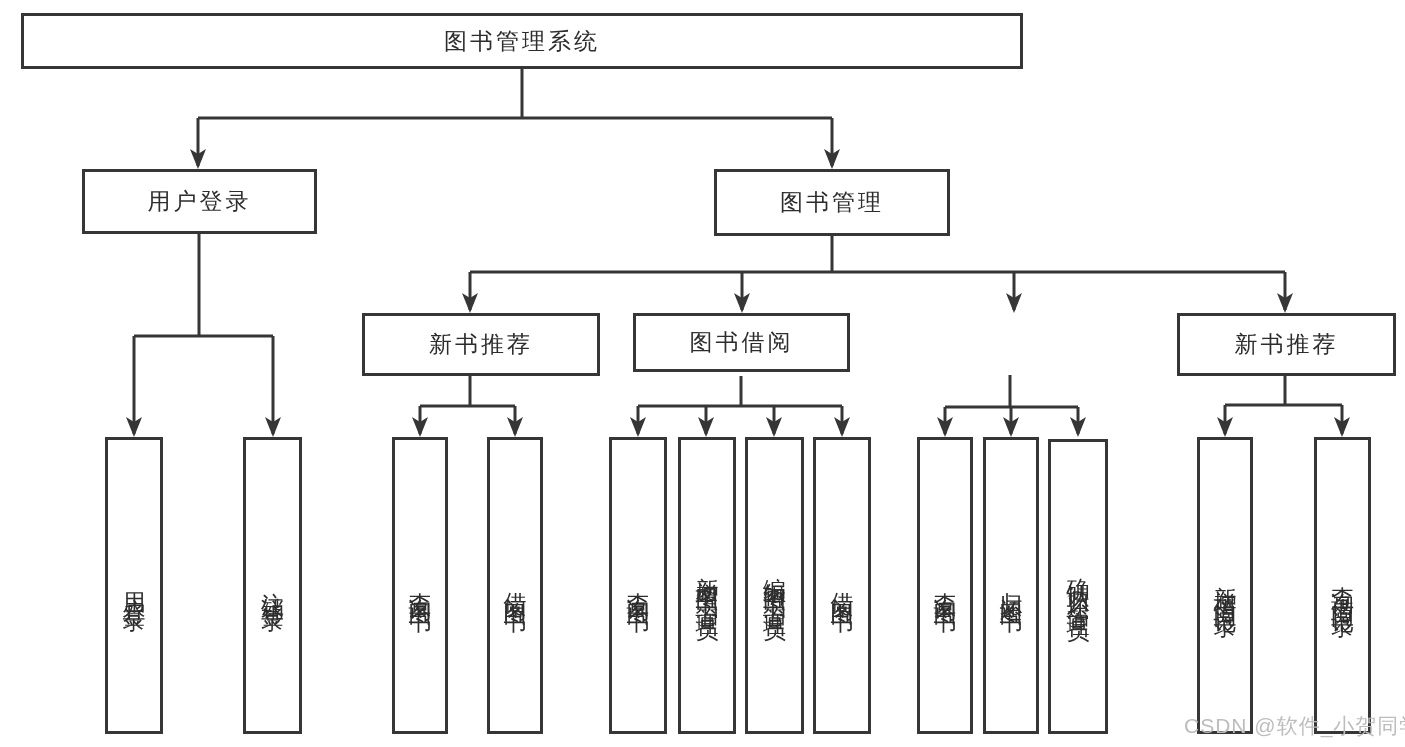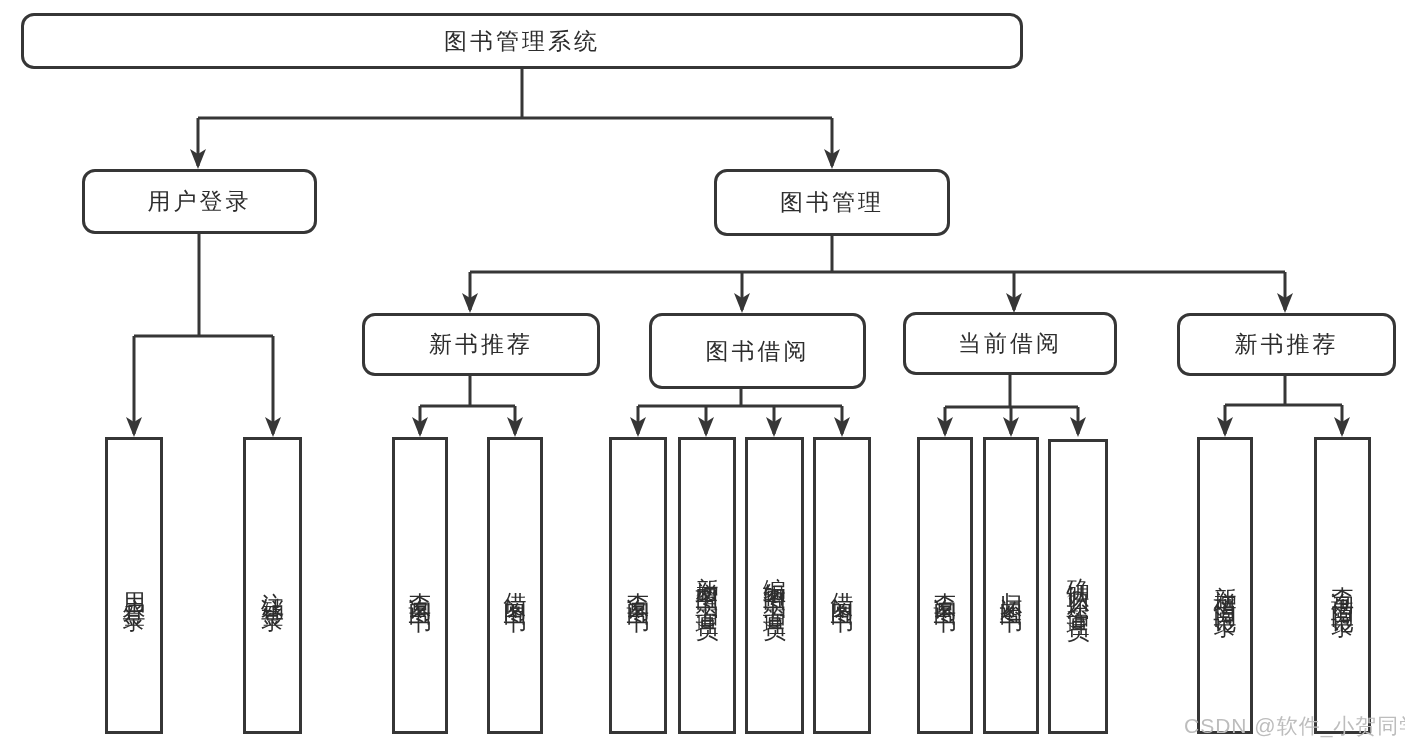--- a/index.html
+++ b/index.html
@@ -5,21 +5,21 @@
   html,body{margin:0;padding:0;background:#ffffff;}
   .canvas{
     position:relative;width:1405px;height:747px;background:#ffffff;
     font-family:"Liberation Sans","DejaVu Sans",sans-serif;color:#2d2d2d;overflow:hidden;
   }
   svg.connectors{position:absolute;left:0;top:0;width:1405px;height:747px;}
   .box{
     position:absolute;background:#ffffff;border:3px solid #363636;box-sizing:border-box;
     display:flex;align-items:center;justify-content:center;text-align:center;
   }
-  .hbox{font-size:23px;letter-spacing:3px;white-space:nowrap;border-radius:13px;}
+  .hbox{font-size:23px;letter-spacing:3px;white-space:nowrap;}
   .vbox{
     writing-mode:vertical-rl;text-orientation:mixed;
     font-size:23px;letter-spacing:6px;line-height:1;
   }
   .watermark{
     position:absolute;left:1184px;top:712px;font-size:21px;color:#bdbdbd;
     letter-spacing:1px;white-space:nowrap;z-index:5;
   }
 </style>
 </head>
@@ -59,22 +59,21 @@
       <path d="M1342,437 L1334,417 L1342,422 L1350,417 Z"></path>
     </g>
   </svg>
 
   <div class="box hbox" style="left:21px;top:13px;width:1002px;height:56px;">图书管理系统</div>
 
   <div class="box hbox" style="left:82px;top:169px;width:235px;height:65px;">用户登录</div>
   <div class="box hbox" style="left:714px;top:169px;width:236px;height:67px;text-align:center;">图书管理</div>
 
   <div class="box hbox" style="left:362px;top:313px;width:238px;height:63px;">新书推荐</div>
-  <div class="box hbox" style="left:633px;top:313px;width:217px;height:76px;margin-left:16px;">图书借阅</div>
-  <div class="box hbox" style="left:903px;top:312px;width:214px;height:63px;">当前借阅</div>
+  <div class="box hbox" style="left:633px;top:313px;width:217px;height:59px;">图书借阅</div>
   <div class="box hbox" style="left:1177px;top:313px;width:219px;height:63px;">新书推荐</div>
 
   <div class="box vbox" style="left:105px;top:437px;width:58px;height:297px;">用户登录</div>
   <div class="box vbox" style="left:243px;top:437px;width:59px;height:297px;">注销登录</div>
 
   <div class="box vbox" style="left:392px;top:437px;width:56px;height:297px;">查询图书</div>
   <div class="box vbox" style="left:487px;top:437px;width:56px;height:297px;">借阅图书</div>
 
   <div class="box vbox" style="left:609px;top:437px;width:58px;height:297px;">查询图书</div>
   <div class="box vbox" style="left:678px;top:437px;width:58px;height:297px;">新增图书（管理员）</div>

